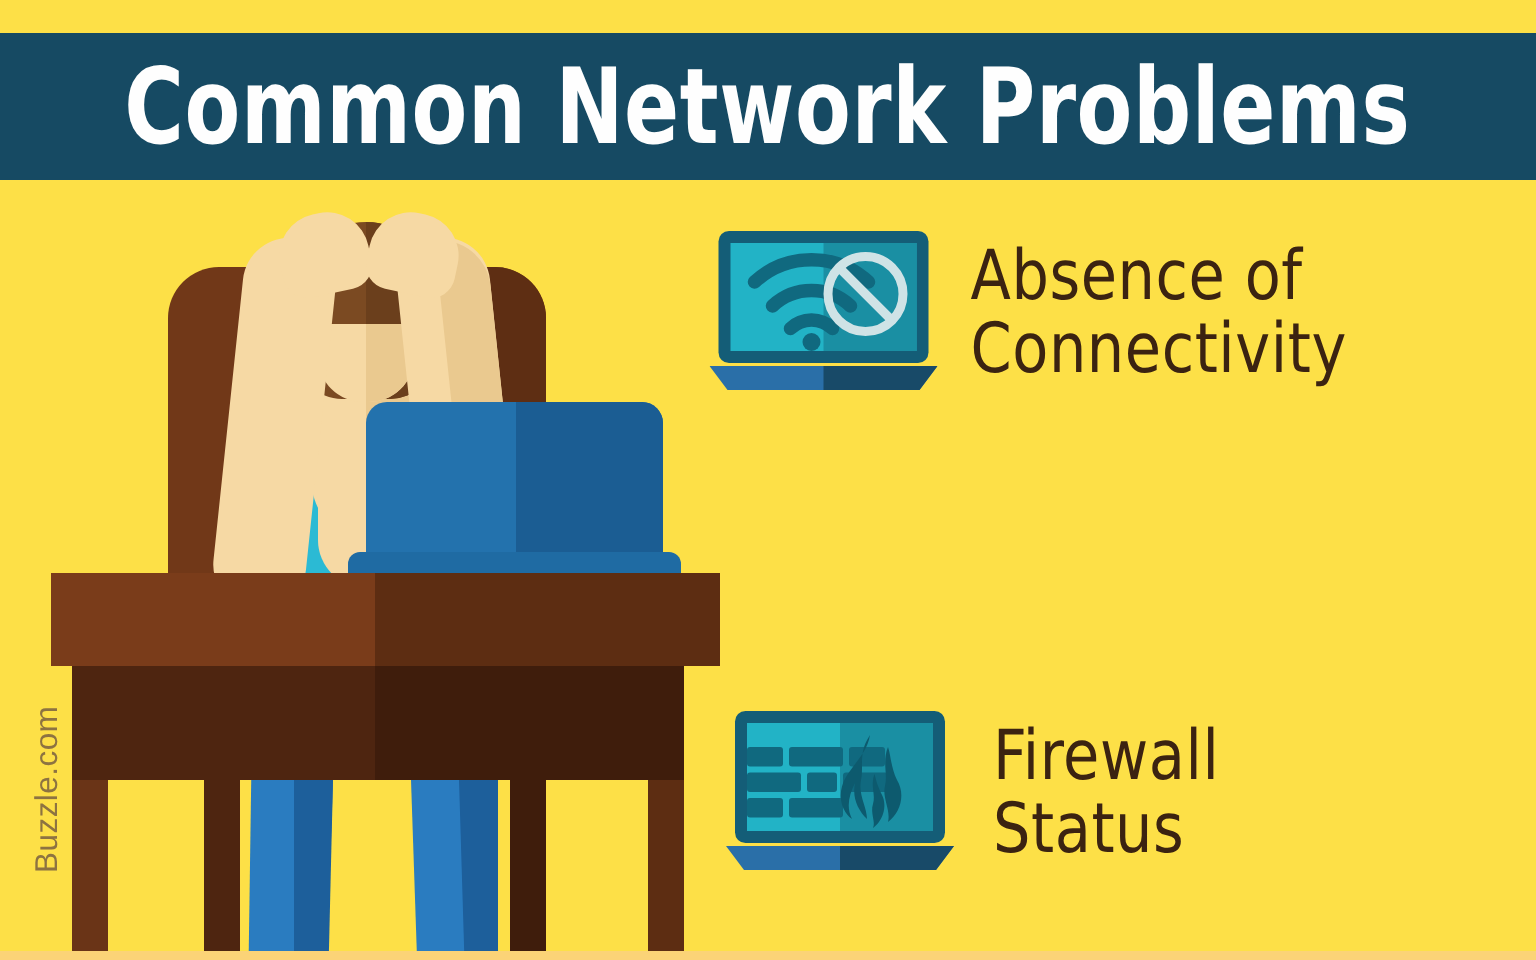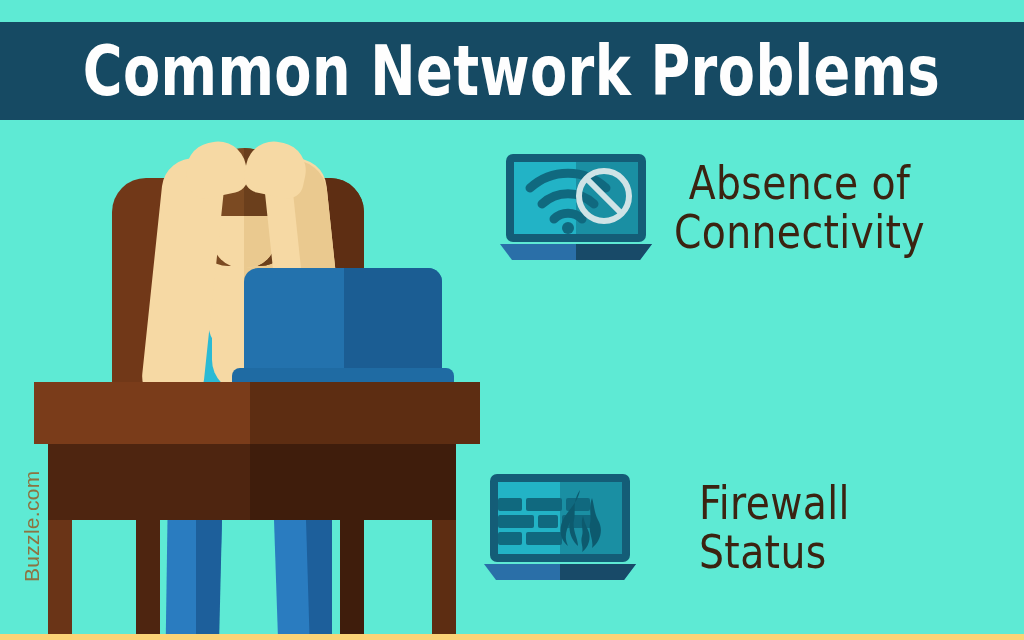--- a/index.html
+++ b/index.html
@@ -5,21 +5,21 @@
   html, body {
     margin: 0;
     padding: 0;
     background: #ffffff;
   }
   #canvas {
     position: relative;
     width: 1024px;
     height: 640px;
     overflow: hidden;
-    background: #5eead4;
+    background: #fde047;
     font-family: "Liberation Sans", sans-serif;
   }
 
   
   #title-banner {
     position: absolute;
     left: 0;
     top: 22px;
     width: 1024px;
     height: 98px;
@@ -255,23 +255,23 @@
     background: #1d5f9b;
     clip-path: polygon(0 0, 100% 0, 100% 100%, 28% 100%);
   }
 
   
   .item {
     position: absolute;
     display: flex;
     align-items: center;
   }
-  #item-1 { left: 500px; top: 152px; text-align: center; }
+  #item-1 { left: 473px; top: 152px; }
   #item-2 { left: 540px; top: 322px; }
-  #item-3 { left: 484px; top: 472px; gap: 37px; }
+  #item-3 { left: 484px; top: 472px; }
 
   .item-label {
     color: #3b2311;
     font-family: "Liberation Sans Narrow", "DejaVu Sans Condensed", "Liberation Sans", sans-serif;
     font-size: 46px;
     line-height: 1.07;
     letter-spacing: 0.4px;
     white-space: pre-line;
     transform: scaleX(0.95);
     transform-origin: left center;

